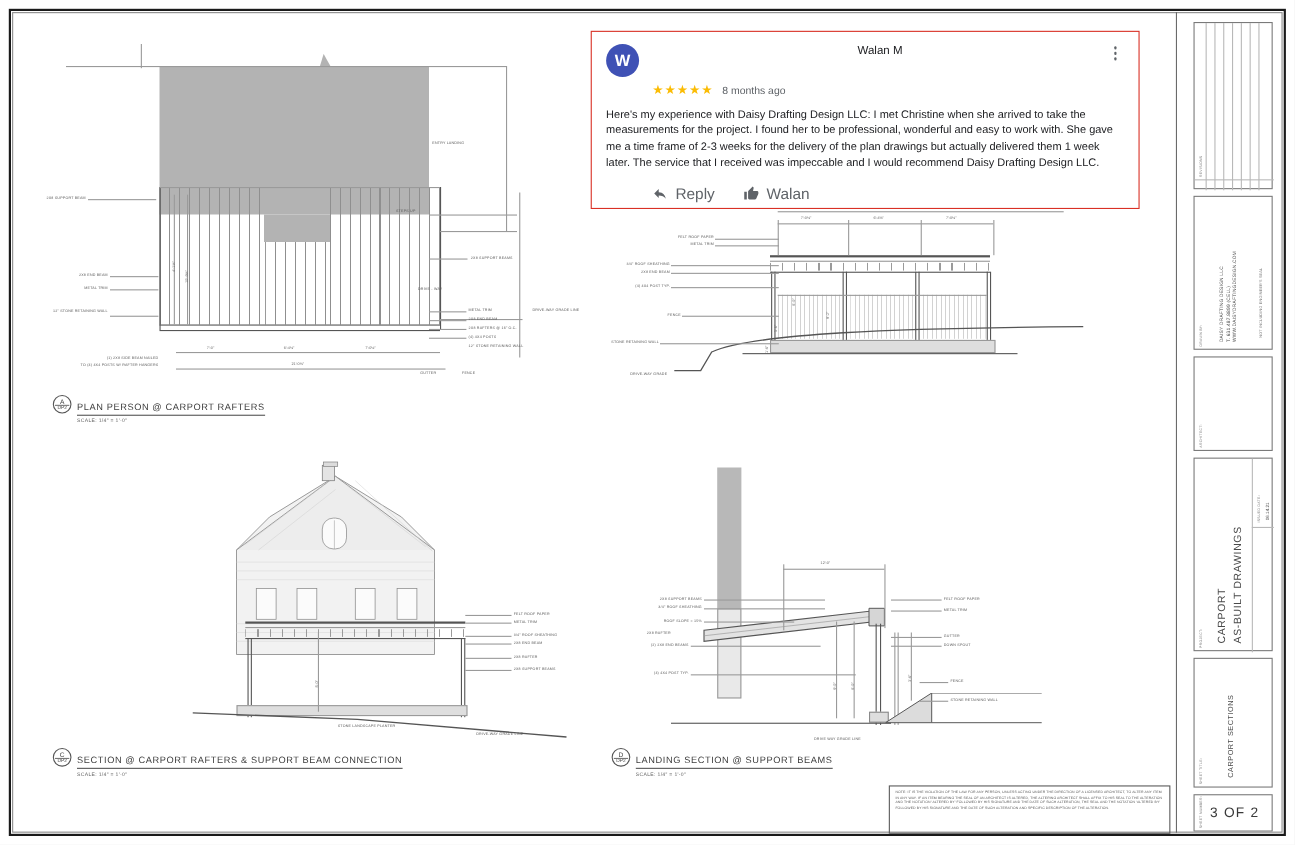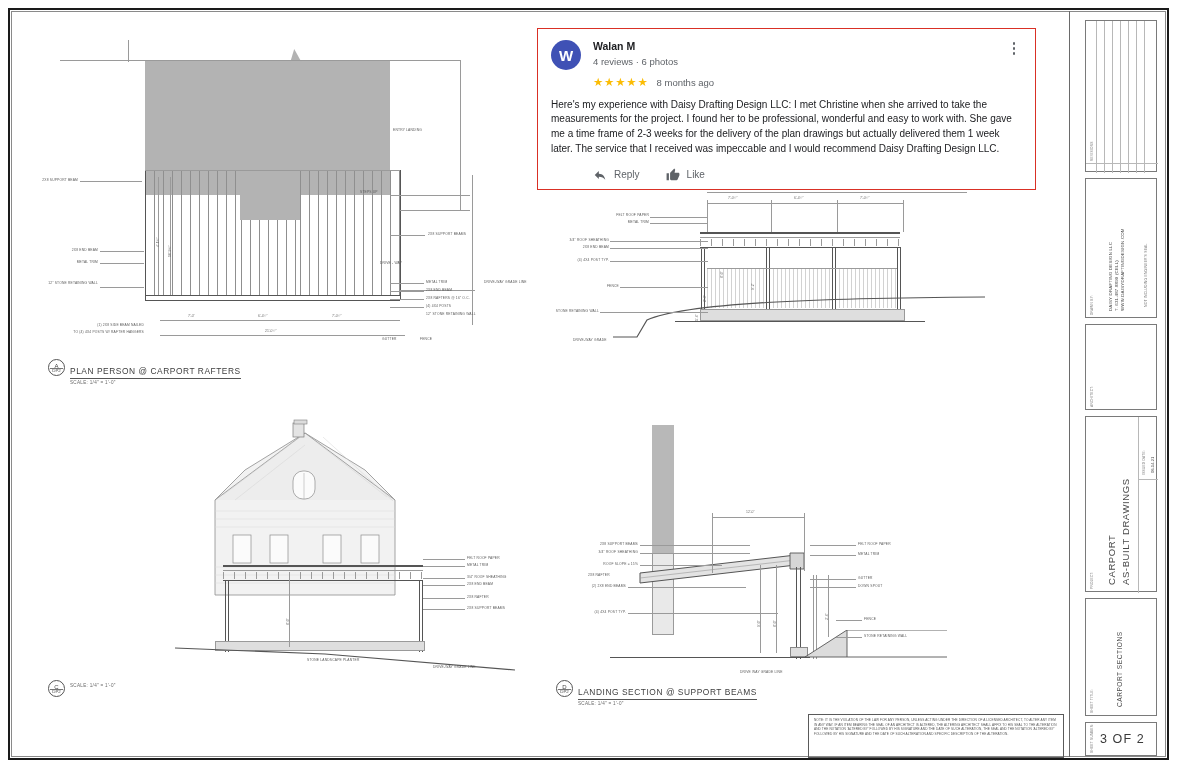--- a/index.html
+++ b/index.html
@@ -113,36 +113,36 @@
   }
   .rv-head { display: flex; align-items: flex-start; }
   .rv-avatar {
     width: 30px; height: 30px; border-radius: 50%;
     background: #3f51b5; color: #fff;
     font-size: 15px; font-weight: bold;
     display: flex; align-items: center; justify-content: center;
     flex: 0 0 auto;
   }
   .rv-meta { margin-left: 12px; flex: 1 1 auto; }
-  .rv-name { font-size: 10.5px; font-weight: bold; color: #202124; line-height: 1.3; }
+  .rv-name { font-size: 10.5px; font-weight: normal; color: #202124; line-height: 1.3; text-align: center; }
   .rv-sub { font-size: 9.5px; color: #5f6368; margin-top: 2px; }
   .rv-kebab {
     width: 14px; flex: 0 0 auto; padding-top: 2px;
     display: flex; flex-direction: column; align-items: center; gap: 2.5px;
   }
   .rv-kebab i { width: 2.6px; height: 2.6px; border-radius: 50%; background: #5f6368; display: block; }
   .rv-stars-row { display: flex; align-items: center; margin: 7px 0 0 42px; }
   .rv-stars { color: #fbbc04; font-size: 11.5px; letter-spacing: .8px; line-height: 1; }
   .rv-age { font-size: 9.5px; color: #5f6368; margin-left: 8px; }
   .rv-body {
     font-size: 10px; color: #202124; line-height: 1.48;
     margin: 9px 0 0 0; max-width: 470px;
   }
   .rv-actions { display: flex; align-items: center; margin: 11px 0 0 42px; gap: 26px; }
-  .rv-act { display: flex; align-items: center; gap: 7px; font-size: 10px; color: #5f6368; }
+  .rv-act { display: flex; align-items: center; gap: 7px; font-size: 14px; color: #5f6368; }
   .rv-ico { width: 14px; height: 14px; display: block; }
 
   
   .tb-box {
     position: absolute;
     border: 1px solid #7a7a7a;
     background: #fff;
   }
   .tb-caption {
     position: absolute;
@@ -403,20 +403,21 @@
 
     <div class="vlbl" style="left:111px; top:210px;">8'-0"</div>
   </div>
 
   <div class="dwg-title" style="left:48px; top:680px;">
     <div class="dwg-bubble">
       <span class="bl">C</span>
       <span class="bs">DP2</span>
     </div>
     <div class="dwg-title-texts">
+      <div class="dwg-title-main">SECTION @ CARPORT RAFTERS &amp; SUPPORT BEAM CONNECTION</div>
       <div class="dwg-title-scale">SCALE: 1/4" = 1'-0"</div>
     </div>
   </div>
 
   <div class="dwg-cell" style="left:600px; top:415px; width:400px; height:265px;">
 
     <div class="shade" style="left:52px; top:10px; width:22px; height:128px; background:#b8b8b8;"></div>
     <div class="lite" style="left:52px; top:138px; width:22px; height:82px; background:#e9e9e9; border:1px solid #9a9a9a;"></div>
 
     <svg style="position:absolute; left:0; top:120px; width:400px; height:80px;">
@@ -539,21 +540,20 @@
   <div class="tb-box" style="left:1085px; top:722px; width:72px; height:34px;">
     <div class="tb-caption" style="left:4px; top:30px;">SHEET NUMBER:</div>
     <div class="sheet-num" style="left:14px; top:9px;">3 OF 2</div>
   </div>
 
   <div class="review-card">
     <div class="rv-head">
       <div class="rv-avatar">W</div>
       <div class="rv-meta">
         <div class="rv-name">Walan M</div>
-        <div class="rv-sub">4 reviews · 6 photos</div>
       </div>
       <div class="rv-kebab">
         <i></i>
           <i></i>
           <i></i>
       </div>
     </div>
 
     <div class="rv-stars-row">
       <div class="rv-stars">★★★★★</div>
@@ -566,18 +566,18 @@
       <div class="rv-act">
         <svg class="rv-ico" viewBox="0 0 24 24">
           <path d="M10 9V5l-7 7 7 7v-4.1c5 0 8.5 1.6 11 5.1-1-5-4-10-11-10z" fill="#5f6368"></path>
         </svg>
         <span>Reply</span>
       </div>
       <div class="rv-act">
         <svg class="rv-ico" viewBox="0 0 24 24">
           <path d="M1 21h4V9H1v12zM23 10c0-1.1-.9-2-2-2h-6.3l.95-4.57.03-.32c0-.41-.17-.79-.44-1.06L14.17 1 7.6 7.59C7.22 7.95 7 8.45 7 9v10c0 1.1.9 2 2 2h9c.83 0 1.54-.5 1.84-1.22l3.02-7.05c.09-.23.14-.47.14-.73v-2z" fill="#5f6368"></path>
         </svg>
-        <span>Like</span>
+        <span>Walan</span>
       </div>
     </div>
   </div>
 
 </div>
 
 </body></html>

